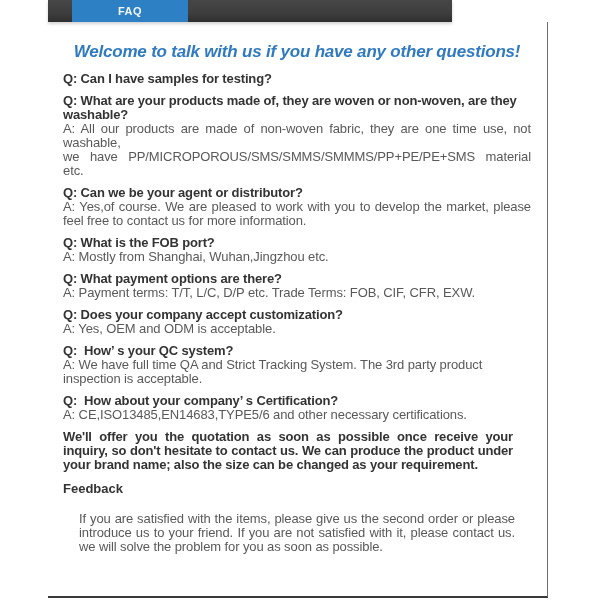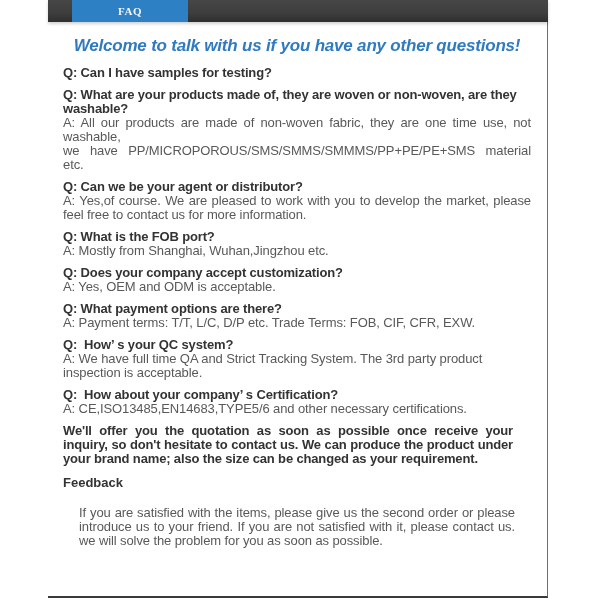--- a/index.html
+++ b/index.html
@@ -10,25 +10,24 @@
     background: #ffffff;
     font-family: "Liberation Sans", "DejaVu Sans", sans-serif;
     overflow: hidden;
   }
   .page { position: relative; width: 600px; height: 600px; background: #fff; }
 
   
   .topbar {
     position: absolute;
     left: 48px; top: 0;
-    width: 500px; height: 22px;
+    width: 404px; height: 22px;
     background: linear-gradient(to bottom, var(--bar_dark, #464646) 0%, #3e3e3e 60%, #2e2e2e 100%);
     box-shadow: 0 2px 3px rgba(0,0,0,0.18);
     z-index: 2;
-    font-family: Liberation Serif, serif;
   }
   .faq-tab {
     position: absolute;
     left: 24px; top: 0;
     width: 116px; height: 22px;
     background: var(--tab_blue, #2e80c4);
     color: #f2f6fa;
     font-size: 11px;
     font-weight: bold;
     letter-spacing: 0.5px;
@@ -38,21 +37,21 @@
 
   
   .content {
     position: absolute;
     left: 48px; top: 22px;
     width: 500px; height: 576px;
     box-sizing: border-box;
     background: #fff;
     border-right: 1px solid #6e6e6e;
     border-bottom: 2px solid #3a3a3a;
-    padding: 2px 16px 10px 15px;
+    padding: 8px 16px 10px 15px;
     overflow: hidden;
   }
 
   .heading {
     margin: 12px 0 10px 0;
     text-align: center;
     font-size: 17px;
     font-style: italic;
     font-weight: bold;
     color: var(--heading_blue, #2f7ac0);
@@ -131,27 +130,27 @@
     <div class="faq-q">Q: Can we be your agent or distributor?</div>
     <div class="faq-a justify">A: Yes,of course. We are pleased to work with you to develop the market, please feel free to contact us for more information.</div>
   </div>
 
   <div class="faq-item">
     <div class="faq-q">Q: What is the FOB port?</div>
     <div class="faq-a">A: Mostly from Shanghai, Wuhan,Jingzhou etc.</div>
   </div>
 
   <div class="faq-item">
-    <div class="faq-q">Q: Does your company accept customization?</div>
-    <div class="faq-a">A: Yes, OEM and ODM is acceptable.</div>
+    <div class="faq-q">Q: What payment options are there?</div>
+    <div class="faq-a">A: Payment terms: T/T, L/C, D/P etc. Trade Terms: FOB, CIF, CFR, EXW.</div>
   </div>
 
   <div class="faq-item">
-    <div class="faq-q">Q: What payment options are there?</div>
-    <div class="faq-a">A: Payment terms: T/T, L/C, D/P etc. Trade Terms: FOB, CIF, CFR, EXW.</div>
+    <div class="faq-q">Q: Does your company accept customization?</div>
+    <div class="faq-a">A: Yes, OEM and ODM is acceptable.</div>
   </div>
 
   <div class="faq-item">
     <div class="faq-q">Q:  How’ s your QC system?</div>
     <div class="faq-a">A: We have full time QA and Strict Tracking System. The 3rd party product inspection is acceptable.</div>
   </div>
 
   <div class="faq-item">
     <div class="faq-q">Q:  How about your company’ s Certification?</div>
     <div class="faq-a">A: CE,ISO13485,EN14683,TYPE5/6 and other necessary certifications.</div>

